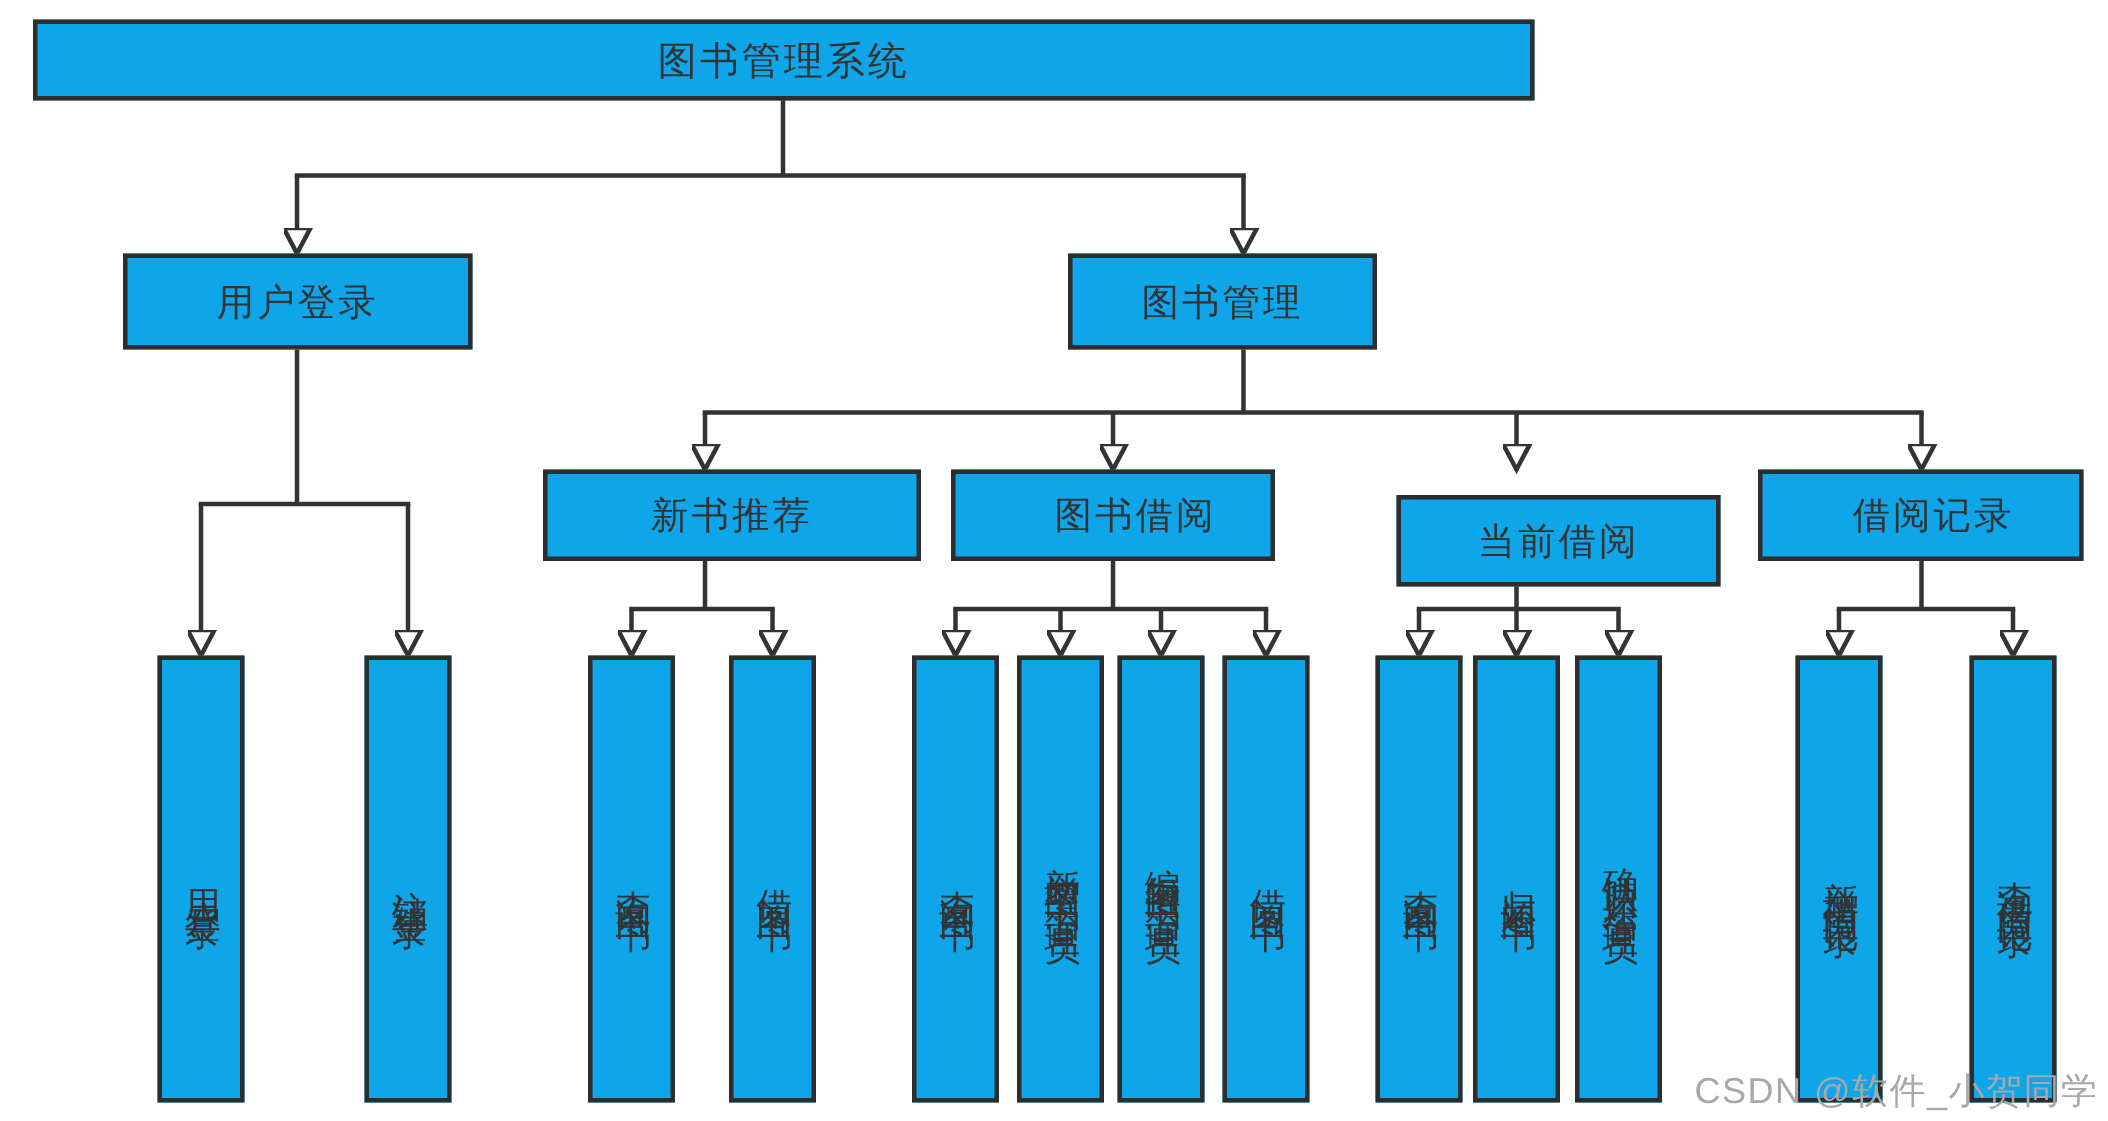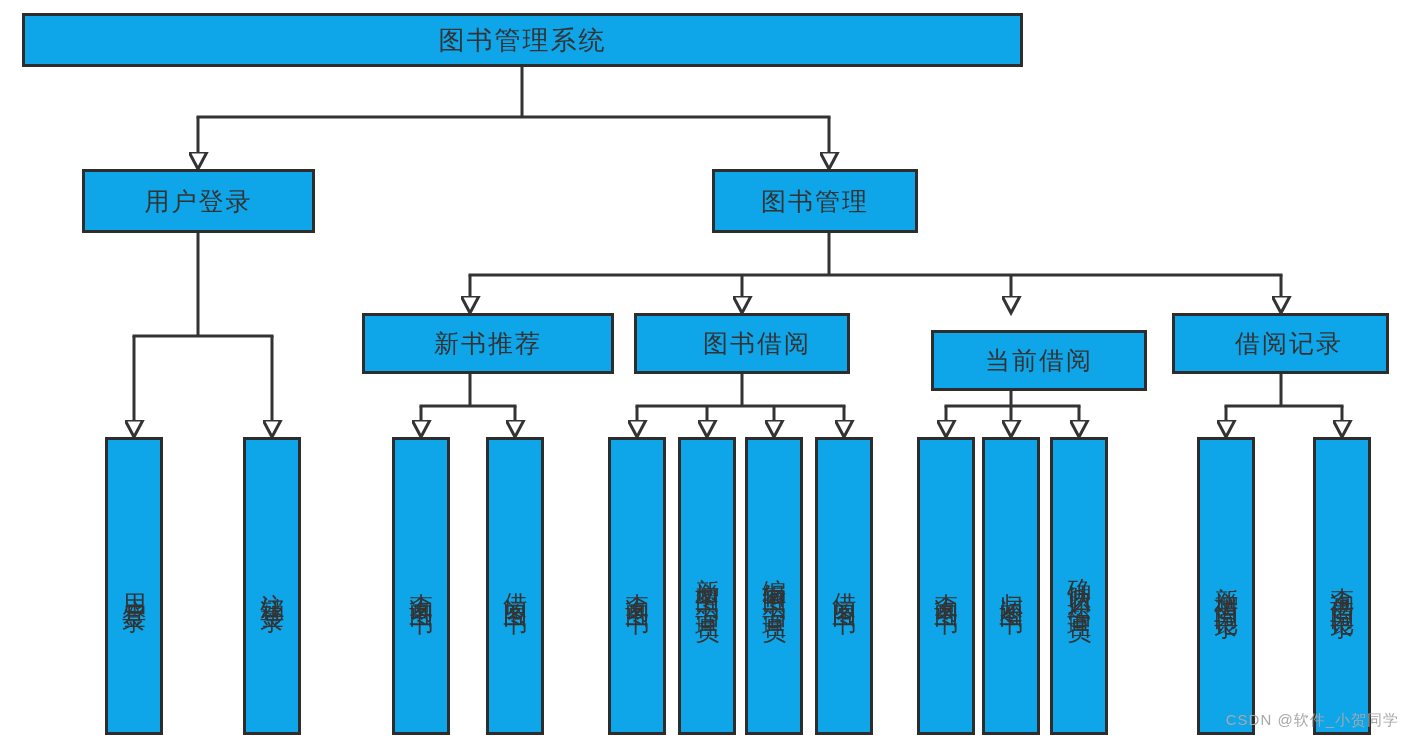--- a/index.html
+++ b/index.html
@@ -16,21 +16,21 @@
     text-align:center;
   }
   .h { font-size:25px; letter-spacing:2px; white-space:nowrap; }
   .root-box { font-size:26px; }
   .v span.vtxt {
     writing-mode:vertical-rl; text-orientation:mixed;
     font-size:24px; letter-spacing:6px; line-height:1.1;
   }
   .watermark {
     position:absolute; top:711px; right:6px;
-    font-size:15px; color:#a8a8a8; letter-spacing:1px;
+    font-size:24px; color:#a8a8a8; letter-spacing:1px;
     white-space:nowrap; z-index:5;
   }
 </style>
 </head>
 <body>
 
 <div class="stage">
 
   <svg class="connectors" width="1405" height="747" viewBox="0 0 1405 747" xmlns="http://www.w3.org/2000/svg">
     <defs>

